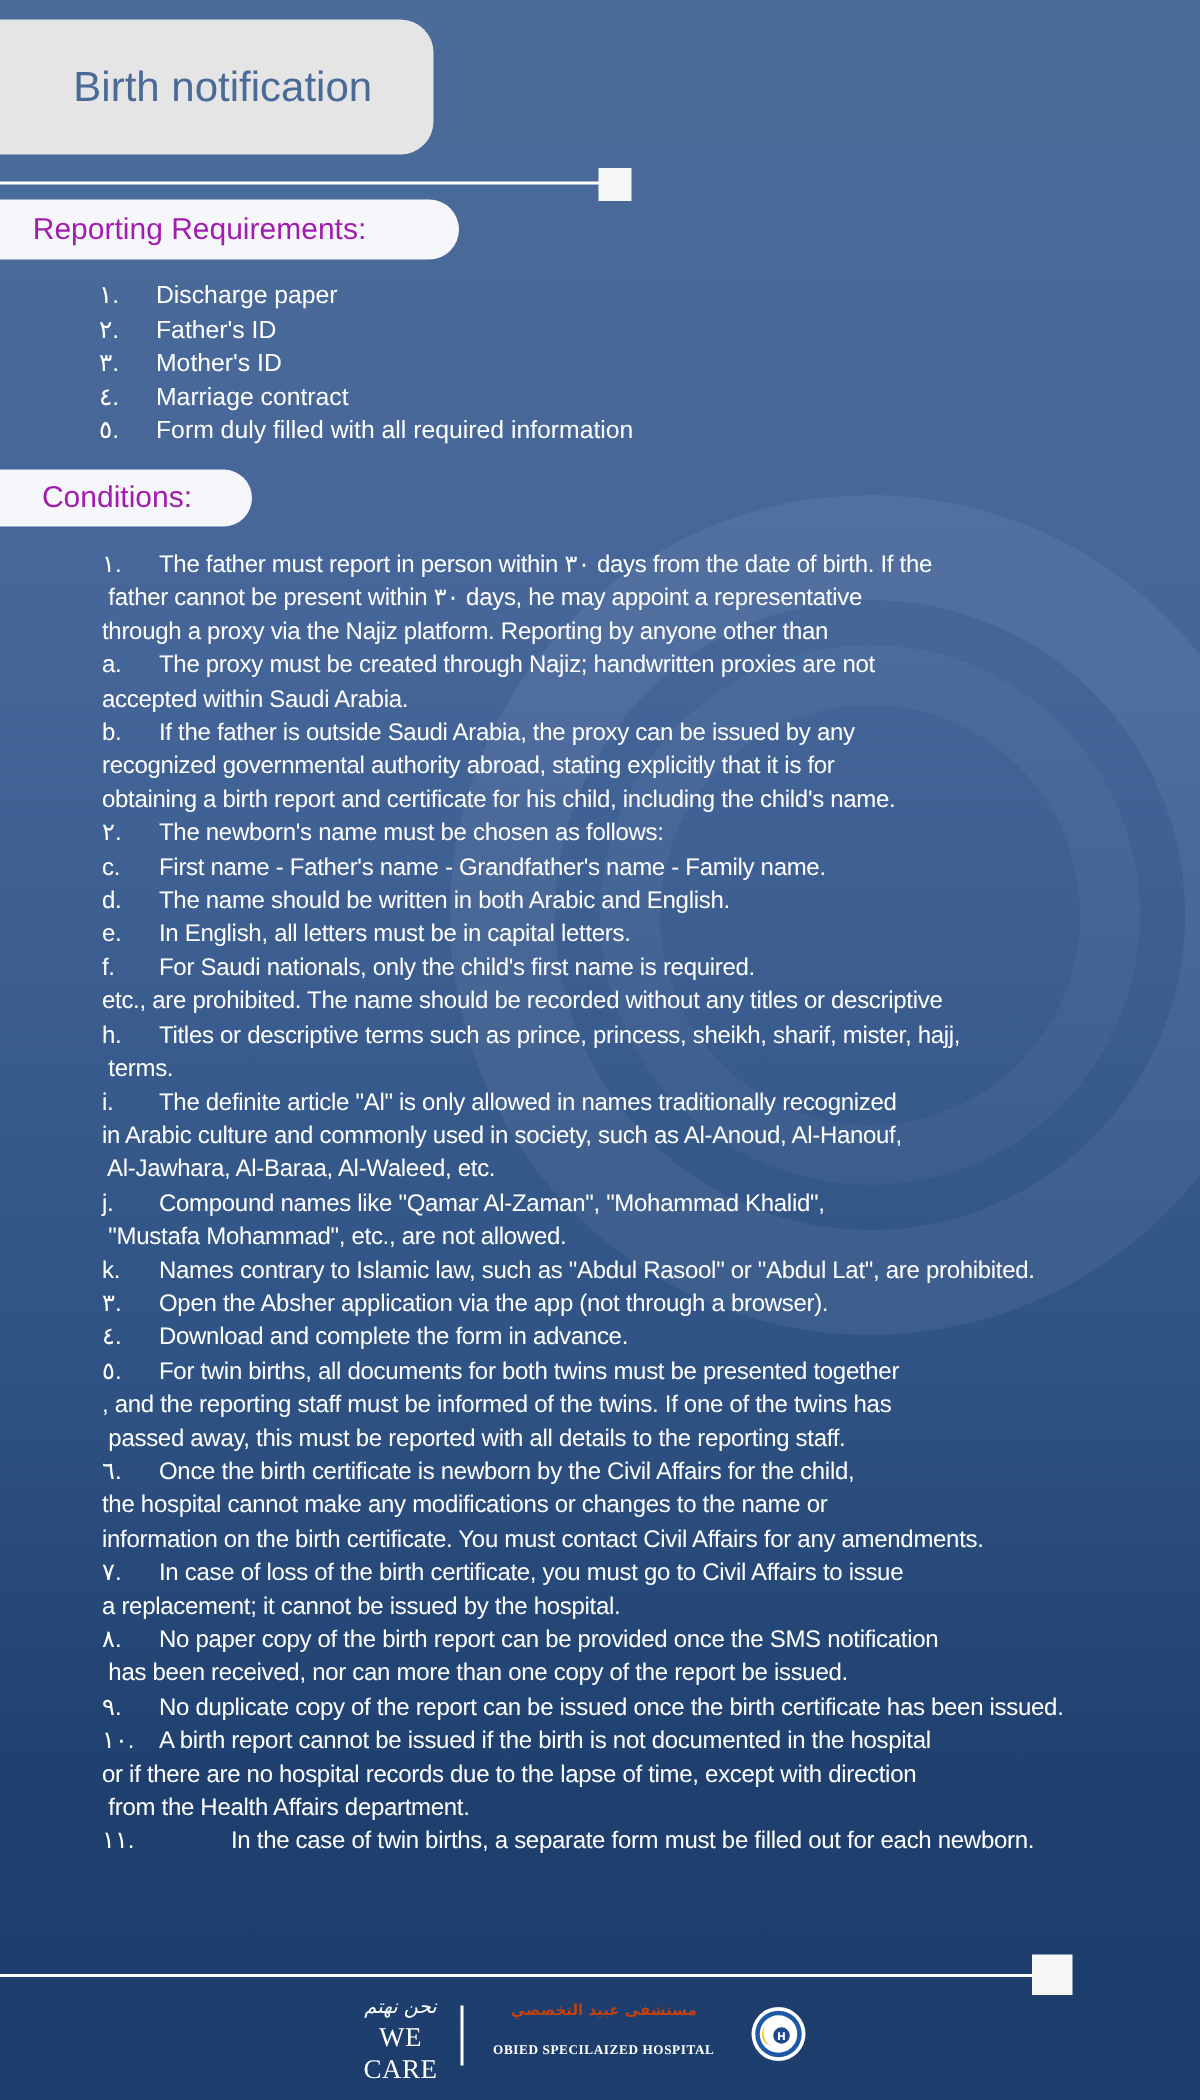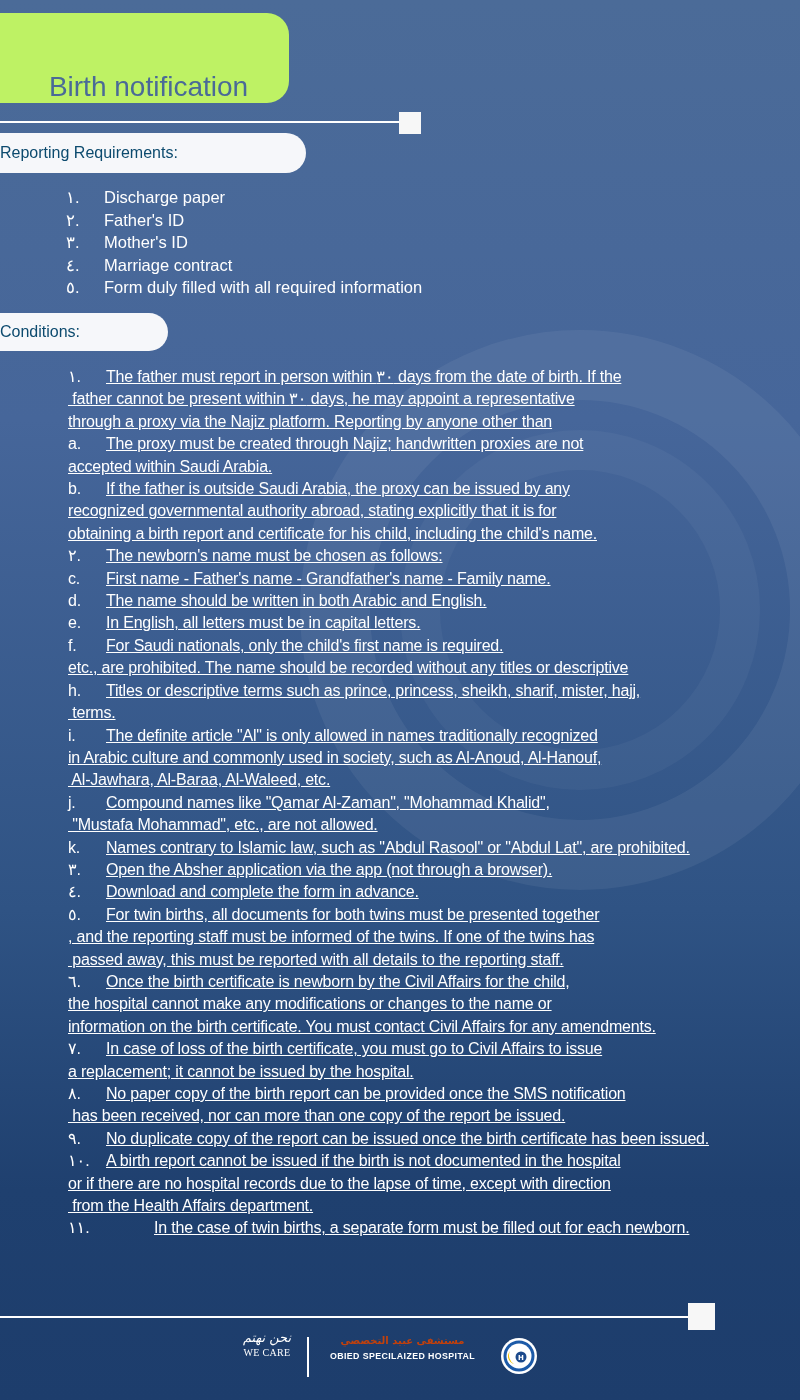--- a/index.html
+++ b/index.html
@@ -18,50 +18,50 @@
   }
   .watermark2 {
     position:absolute; left:400px; top:430px; width:360px; height:360px;
     border-radius:50%;
     border:40px solid rgba(255,255,255,0.04);
     box-sizing:border-box;
     pointer-events:none;
   }
   .title-pill {
     position:absolute; left:0; top:13px; width:289px; height:90px;
-    background:#bef264; border-radius:0 22px 22px 0;
-    display:flex; align-items:flex-end; justify-content:center;
+    background:#e5e5e5; border-radius:0 22px 22px 0;
+    display:flex; align-items:center; justify-content:center;
   }
   .title-pill span {
     color:#4a6a97; font-size:28px; padding-left:8px;
   }
   .divider {
     position:absolute; left:0; height:2px; background:#ffffff;
   }
   .divider-sq {
     position:absolute; width:22px; height:22px; background:#f7f7f7;
   }
   .section-pill {
     position:absolute; left:0; background:#f6f7fa;
     border-radius:0 20px 20px 0;
-    display:flex; align-items:center; justify-content:flex-start;
-    color:#0c4a6e; font-size:16px; box-sizing:border-box;
+    display:flex; align-items:center; justify-content:center;
+    color:#a21caf; font-size:20px; box-sizing:border-box;
   }
   .req-list { position:absolute; left:66px; top:186px; font-size:16.5px; line-height:22.6px; }
   .req-item { display:flex; }
   .num { display:inline-block; width:38px; flex:0 0 38px; }
   .cond { position:absolute; left:68px; top:366px; width:730px; font-size:16px; line-height:22.4px; letter-spacing:-0.2px; }
-  .cond-line { white-space:nowrap;text-decoration:underline; }
+  .cond-line { white-space:nowrap; }
   .wecare { position:absolute; left:232px; top:1330px; width:70px; text-align:center; }
   .wecare .ar { font-family:"DejaVu Serif", serif; font-size:13px; font-style:italic; color:#fff; }
-  .wecare .en { font-family:"Liberation Serif", serif; font-size:10px; color:#fff; letter-spacing:0.3px; margin-top:2px; }
+  .wecare .en { font-family:"Liberation Serif", serif; font-size:18px; color:#fff; letter-spacing:0.3px; margin-top:2px; }
   .vbar { position:absolute; left:307px; top:1337px; width:2px; height:40px; background:#fff; }
   .hosp { position:absolute; left:315px; top:1335px; width:175px; text-align:center; }
   .hosp .ar { font-family:"DejaVu Sans", sans-serif; font-size:10px; font-weight:bold; color:#c2410c; }
-  .hosp .en { font-family:Liberation Sans, sans-serif; font-size:8.8px; font-weight:bold; color:#fff; margin-top:5px; letter-spacing:0.4px; }
+  .hosp .en { font-family:Liberation Serif, serif; font-size:8.8px; font-weight:bold; color:#fff; margin-top:15px; letter-spacing:0.4px; }
   .logo { position:absolute; left:500px; top:1337px; width:38px; height:38px; }
 </style>
 </head>
 <body>
 
 <div class="watermark"></div>
 <div class="watermark2"></div>
 
 <div class="title-pill">
   <span>Birth notification</span>

